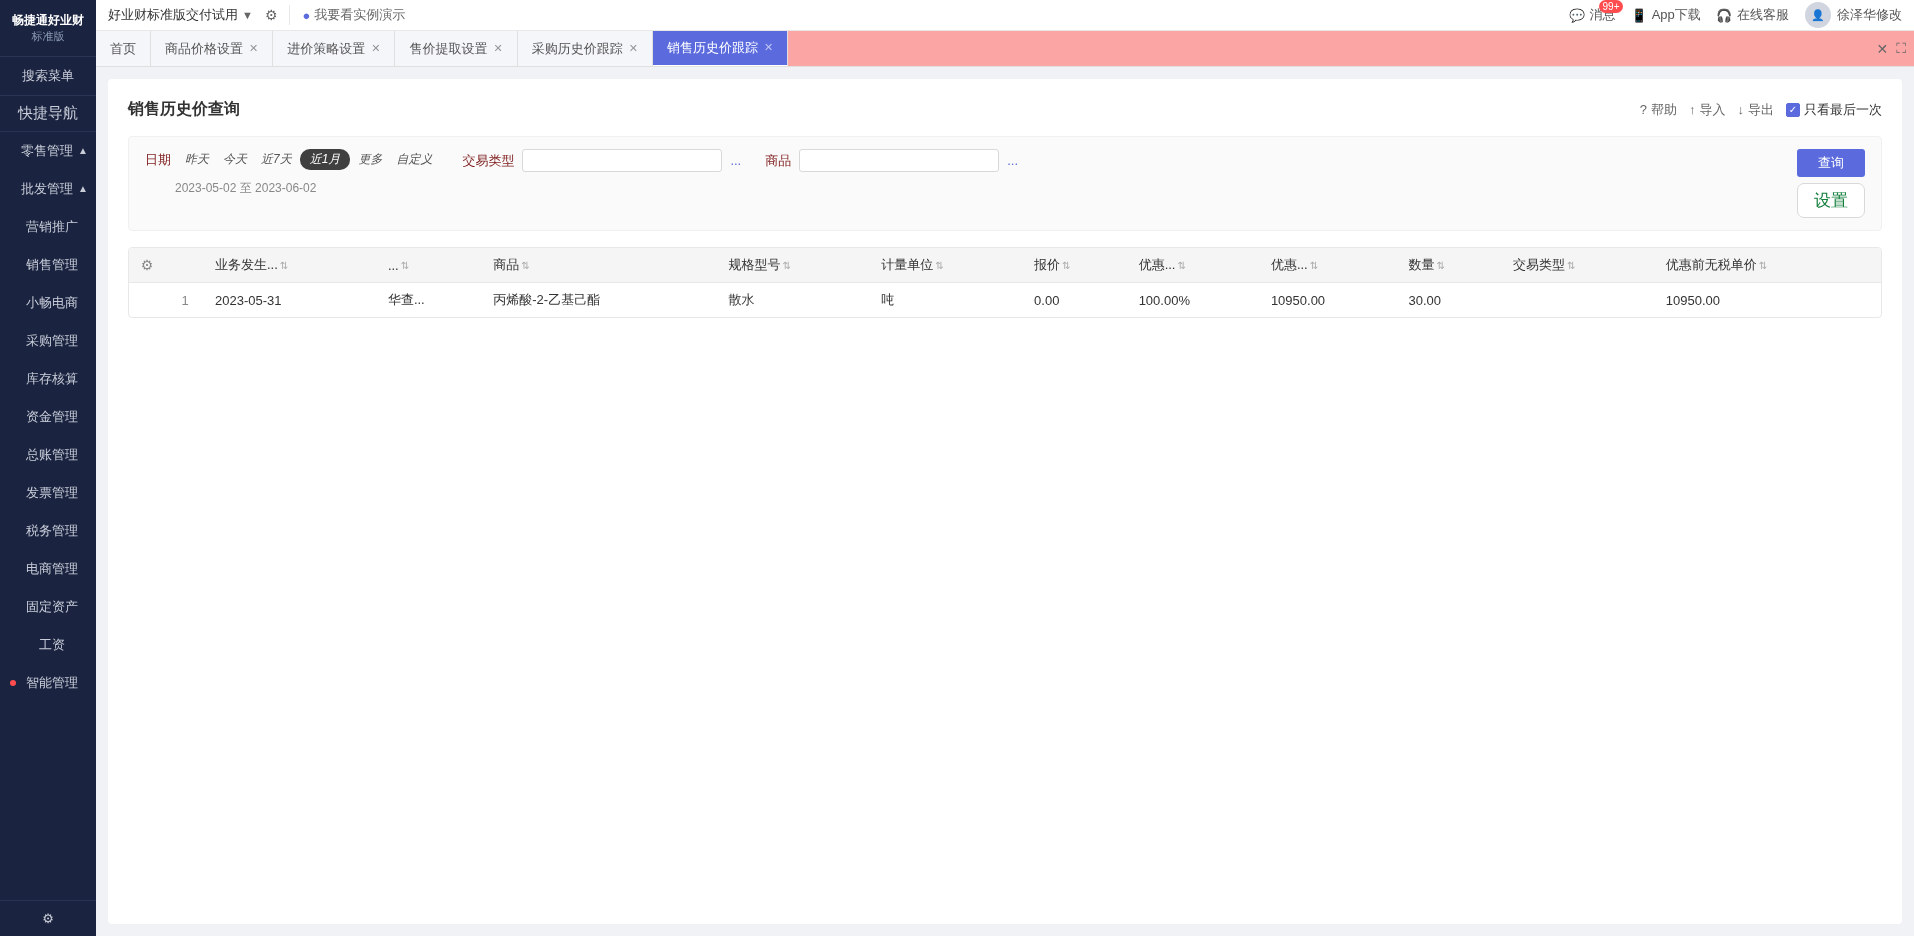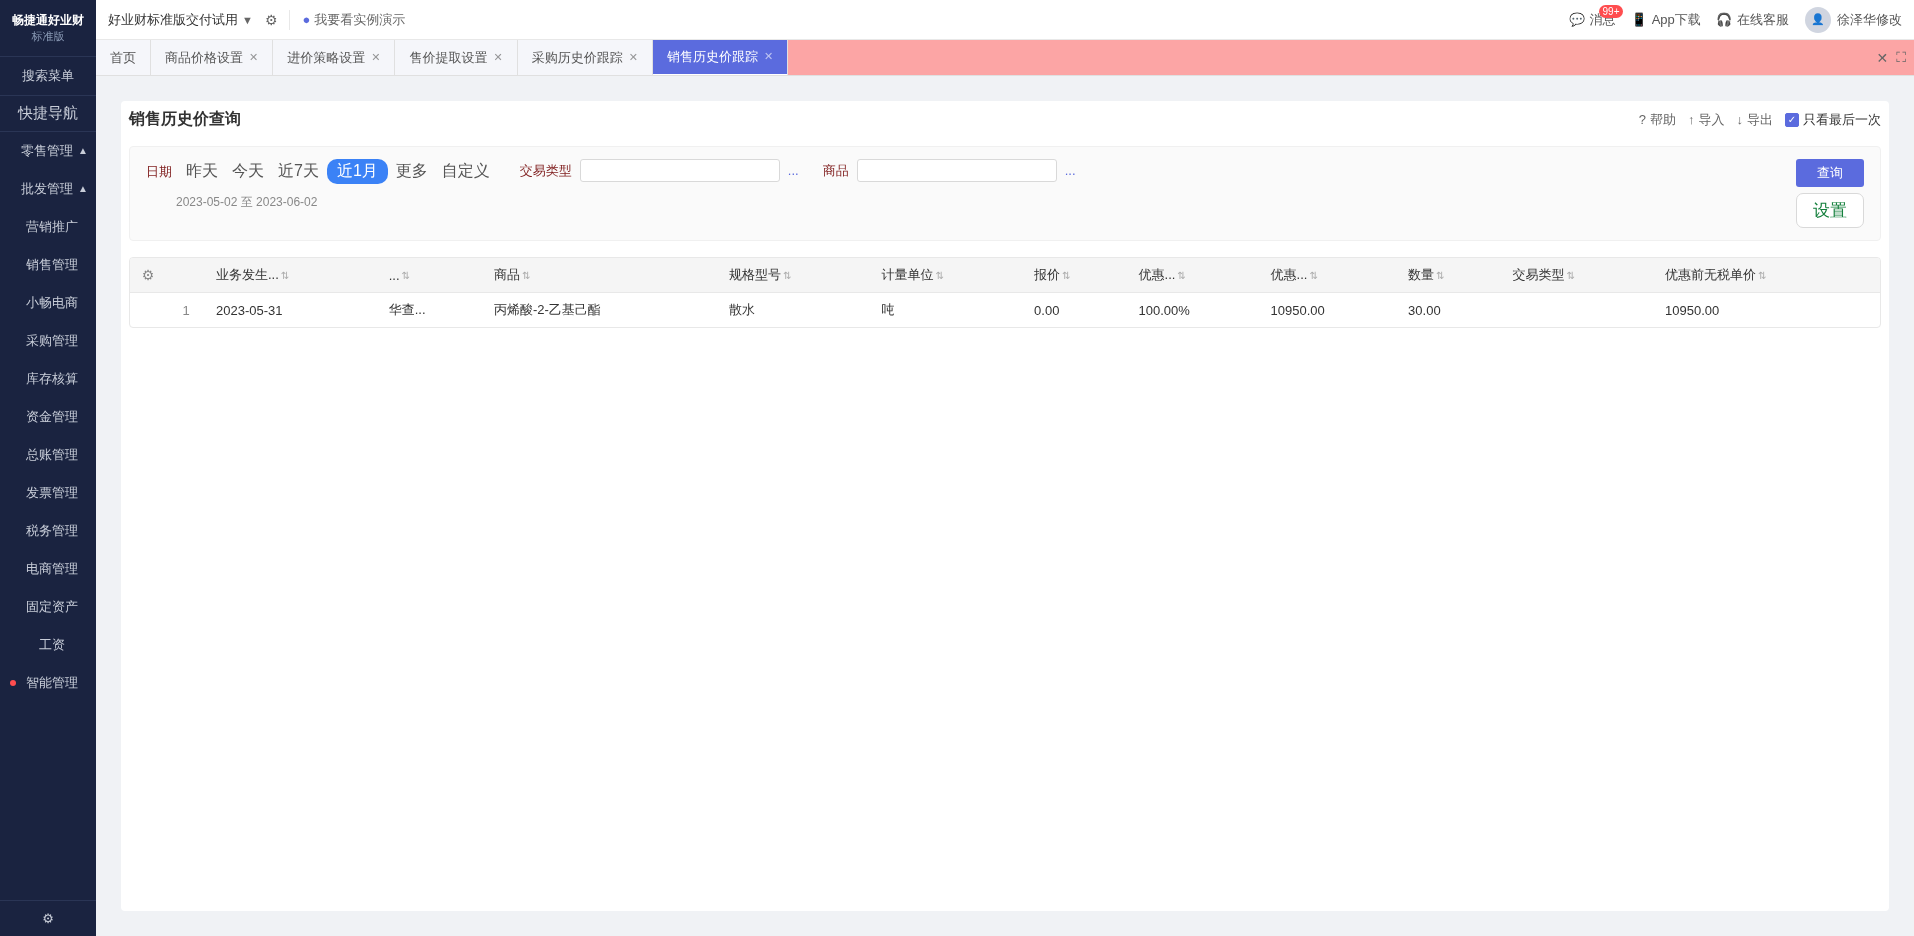--- a/index.html
+++ b/index.html
@@ -15,21 +15,21 @@
     .sidebar-item { padding: 10px 4px; text-align: center; cursor: pointer; font-size: 13px; color: #c8cdd8; display: flex; align-items: center; justify-content: space-between; padding-left: 16px; padding-right: 8px; }
     .sidebar-item .item-label { flex: 1; text-align: center; }
     .sidebar-item .arrow { font-size: 10px; }
     .sidebar-item.has-dot .dot { width: 6px; height: 6px; background: #ff4d4f; border-radius: 50%; margin-right: 4px; }
     .sidebar-bottom { margin-top: auto; padding: 10px 8px; text-align: center; cursor: pointer; color: #c8cdd8; border-top: 1px solid #2a3555; }
 
     
     .main { flex: 1; display: flex; flex-direction: column; overflow: hidden; background: #f0f2f5; }
 
     
-    .topbar { height: 40px; background: #fff; display: flex; align-items: center; padding: 0 12px; border-bottom: 1px solid #e8e8e8; gap: 8px; }
+    .topbar { height: 31px; background: #fff; display: flex; align-items: center; padding: 0 12px; border-bottom: 1px solid #e8e8e8; gap: 8px; }
     .topbar-title { font-size: 13px; color: #333; }
     .topbar-dropdown { display: flex; align-items: center; gap: 4px; cursor: pointer; }
     .topbar-dropdown .chevron { color: #666; font-size: 11px; }
     .topbar-settings { color: #666; cursor: pointer; font-size: 14px; margin-left: 4px; }
     .topbar-divider { width: 1px; height: 20px; background: #e8e8e8; margin: 0 4px; }
     .topbar-demo { display: flex; align-items: center; gap: 4px; color: #666; cursor: pointer; font-size: 13px; }
     .topbar-right { margin-left: auto; display: flex; align-items: center; gap: 16px; }
     .topbar-btn { display: flex; align-items: center; gap: 4px; color: #555; cursor: pointer; font-size: 13px; position: relative; }
     .badge { background: #ff4d4f; color: #fff; font-size: 10px; padding: 1px 4px; border-radius: 8px; position: absolute; top: -6px; right: -8px; white-space: nowrap; }
     .user-info { display: flex; align-items: center; gap: 6px; color: #555; cursor: pointer; }
@@ -38,36 +38,36 @@
     
     .tabbar { height: 36px; background: #fca5a5; display: flex; align-items: center; border-bottom: 1px solid #e0e0e0; padding-left: 0; overflow: hidden; }
     .tab { display: flex; align-items: center; gap: 4px; padding: 0 14px; height: 36px; cursor: pointer; font-size: 13px; color: #555; border-right: 1px solid #e0e0e0; white-space: nowrap; position: relative; background: #f5f6fa; }
     .tab.active { background: #fff; color: #333; border-bottom: 2px solid #fff; }
     .tab.highlighted { background: #5b6bde; color: #fff; }
     .tab .close { font-size: 11px; opacity: 0.6; margin-left: 2px; }
     .tabbar-actions { margin-left: auto; display: flex; align-items: center; padding: 0 8px; gap: 8px; }
     .tabbar-action-btn { color: #666; cursor: pointer; font-size: 14px; }
 
     
-    .page { flex: 1; background: #fff; margin: 25px; border-radius: 4px; padding: 8px; overflow: auto; }
+    .page { flex: 1; background: #fff; margin: 12px; border-radius: 4px; padding: 20px; overflow: auto; }
     .page-header { display: flex; align-items: center; justify-content: space-between; margin-bottom: 16px; }
     .page-title { font-size: 16px; font-weight: bold; color: #333; }
     .page-actions { display: flex; align-items: center; gap: 12px; }
     .page-action-link { display: flex; align-items: center; gap: 4px; color: #666; cursor: pointer; font-size: 13px; }
     .only-last-checkbox { display: flex; align-items: center; gap: 4px; font-size: 13px; color: #333; }
     .checkbox-box { width: 14px; height: 14px; border: 1px solid #5b6bde; background: #5b6bde; display: flex; align-items: center; justify-content: center; border-radius: 2px; }
     .checkbox-check { color: #fff; font-size: 10px; }
 
     
     .filter-bar { display: flex; align-items: flex-start; gap: 24px; margin-bottom: 16px; padding: 12px 16px; background: #fafafa; border: 1px solid #f0f0f0; border-radius: 4px; }
     .filter-group { display: flex; align-items: center; gap: 8px; }
     .filter-label { color: #7f1d1d; font-size: 13px; white-space: nowrap; }
     .filter-date-options { display: flex; align-items: center; gap: 4px; }
-    .date-btn { padding: 2px 6px; border-radius: 3px; cursor: pointer; font-size: 16px; color: #555; }
-    .date-btn.active { background: #3b82f6; color: #fff; border-radius: 10px; padding: 2px 10px; }
+    .date-btn { padding: 2px 6px; border-radius: 3px; cursor: pointer; font-size: 12px; color: #555; font-style: italic; }
+    .date-btn.active { background: #404040; color: #fff; border-radius: 10px; padding: 2px 10px; }
     .filter-date-range { font-size: 12px; color: #888; margin-top: 2px; }
     .filter-input { border: 1px solid #d9d9d9; border-radius: 3px; padding: 3px 8px; font-size: 13px; width: 200px; outline: none; }
     .filter-more { color: #5b6bde; cursor: pointer; font-size: 13px; }
     .query-btn { background: #5b6bde; color: #fff; border: none; padding: 5px 16px; border-radius: 3px; cursor: pointer; font-size: 13px; }
     .set-btn { background: #fff; color: #15803d; border: 1px solid #d9d9d9; padding: 5px 16px; border-radius: 7px; cursor: pointer; font-size: 17px; }
     .filter-right-actions { margin-left: auto; display: flex; flex-direction: column; gap: 6px; }
 
     
     .table-wrapper { border: 1px solid #e8e8e8; border-radius: 4px; overflow: auto; }
     table { width: 100%; border-collapse: collapse; font-size: 13px; }

